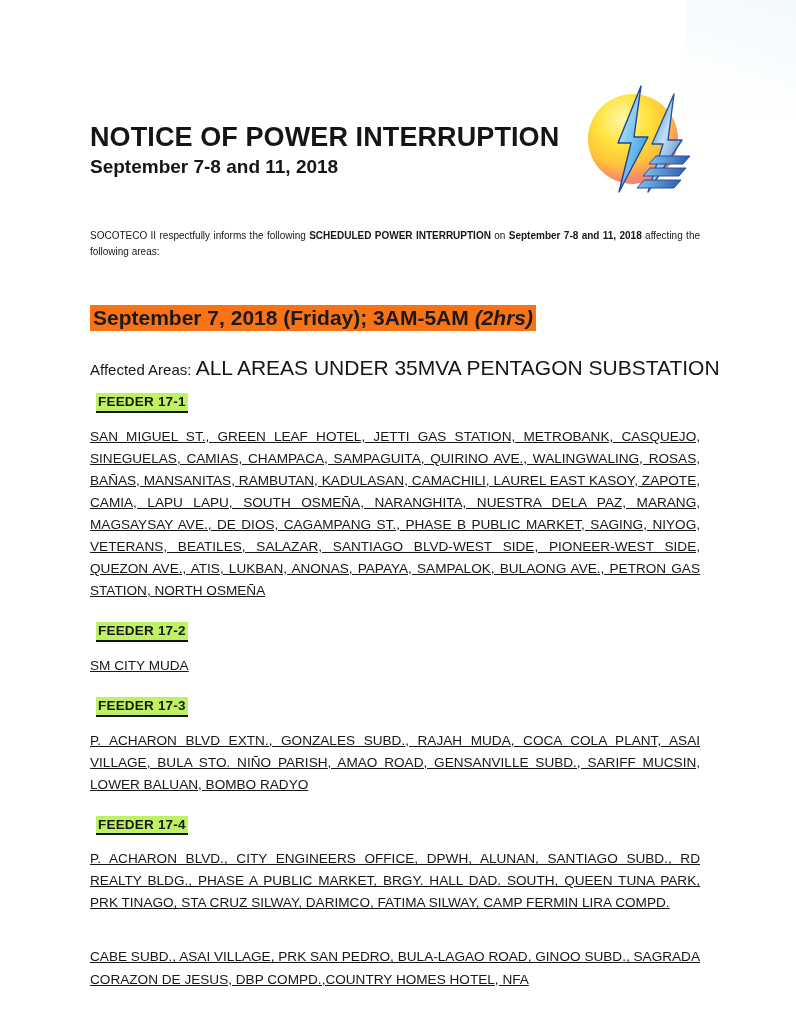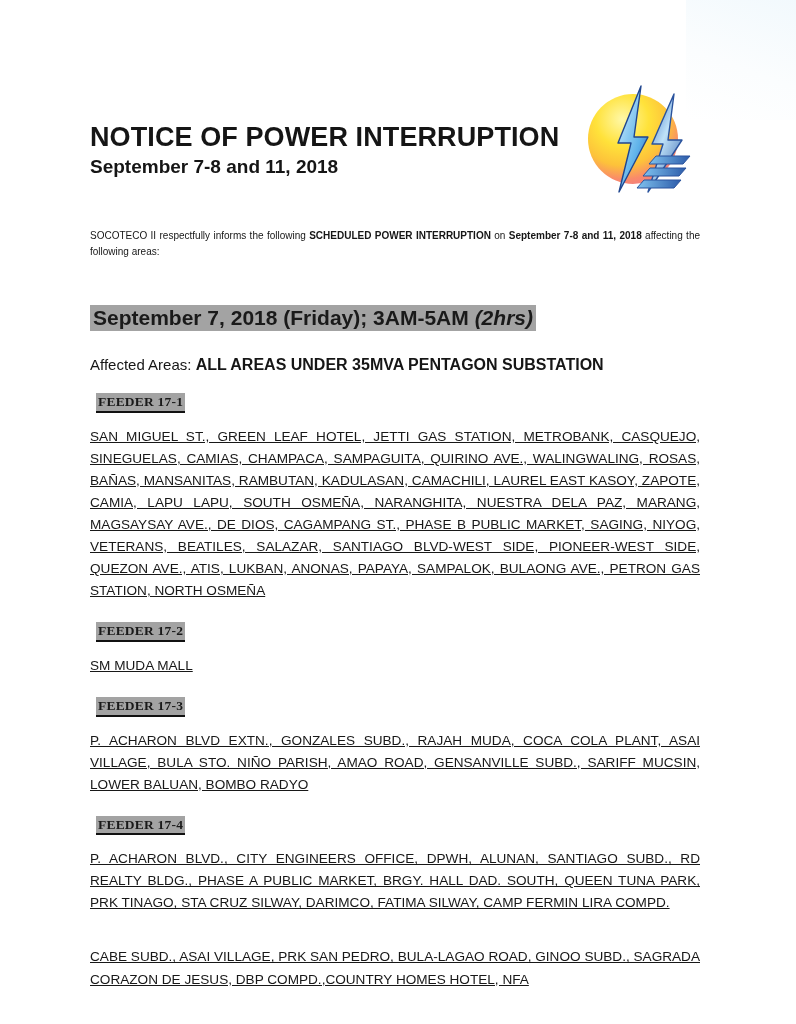--- a/index.html
+++ b/index.html
@@ -82,66 +82,65 @@
 
   .date-banner {
     position: absolute;
     left: 90px;
     top: 306px;
     font-size: 21px;
     font-weight: bold;
     white-space: nowrap;
   }
   .date-banner .hl {
-    background: #a3a3a3;
+    background: #f97316;
     padding: 1px 3px 2px 3px;
     box-decoration-break: clone;
     -webkit-box-decoration-break: clone;
   }
   .date-banner .hrs {
     font-style: italic;
     font-weight: bold;
   }
 
   .affected {
     position: absolute;
     left: 90px;
     top: 356px;
     width: 610px;
     font-size: 15px;
     color: #161616;
     white-space: nowrap;
   }
   .affected .areas-value {
-    font-weight: bold;
-    font-size: 16px;
+    font-weight: normal;
+    font-size: 21px;
   }
 
   
   .feeders {
     position: absolute;
     left: 90px;
     top: 392px;
     width: 610px;
   }
   .feeder-block { margin-bottom: 0; }
 
   .feeder-label-wrap {
     margin-left: 6px;
   }
   .feeder-label {
     display: inline-block;
     font-size: 13.5px;
     font-weight: bold;
-    background: #a3a3a3;
+    background: #bef264;
     border-bottom: 2px solid #111;
     padding: 0 2px 0 2px;
     line-height: 1.32;
     letter-spacing: 0.2px;
-    font-family: Liberation Serif, serif;
   }
 
   .feeder-areas {
     font-size: 13.6px;
     line-height: 1.62;
     text-align: justify;
     text-justify: inter-word;
     color: #181818;
     margin-top: 13px;
     text-decoration: underline;
@@ -206,21 +205,21 @@
   <div class="feeders">
 
     <div class="feeder-block">
       <div class="feeder-label-wrap"><span class="feeder-label">FEEDER 17-1</span></div>
       <div class="feeder-areas">SAN MIGUEL ST., GREEN LEAF HOTEL, JETTI GAS STATION, METROBANK, CASQUEJO, SINEGUELAS, CAMIAS, CHAMPACA, SAMPAGUITA, QUIRINO AVE., WALINGWALING, ROSAS, BAÑAS, MANSANITAS, RAMBUTAN, KADULASAN, CAMACHILI, LAUREL EAST KASOY, ZAPOTE, CAMIA, LAPU LAPU, SOUTH OSMEÑA, NARANGHITA, NUESTRA DELA PAZ, MARANG, MAGSAYSAY AVE., DE DIOS, CAGAMPANG ST., PHASE B PUBLIC MARKET, SAGING, NIYOG, VETERANS, BEATILES, SALAZAR, SANTIAGO BLVD-WEST SIDE, PIONEER-WEST SIDE, QUEZON AVE., ATIS, LUKBAN, ANONAS, PAPAYA, SAMPALOK, BULAONG AVE., PETRON GAS STATION, NORTH OSMEÑA</div>
       <div class="gap-after-areas"></div>
     </div>
 
     <div class="feeder-block">
       <div class="feeder-label-wrap"><span class="feeder-label">FEEDER 17-2</span></div>
-      <div class="feeder-areas short">SM MUDA MALL</div>
+      <div class="feeder-areas short">SM CITY MUDA</div>
       <div class="gap-after-areas"></div>
     </div>
 
     <div class="feeder-block">
       <div class="feeder-label-wrap"><span class="feeder-label">FEEDER 17-3</span></div>
       <div class="feeder-areas">P. ACHARON BLVD EXTN., GONZALES SUBD., RAJAH MUDA, COCA COLA PLANT, ASAI VILLAGE, BULA STO. NIÑO PARISH, AMAO ROAD, GENSANVILLE SUBD., SARIFF MUCSIN, LOWER BALUAN, BOMBO RADYO</div>
       <div class="gap-after-areas"></div>
     </div>
 
     <div class="feeder-block">

